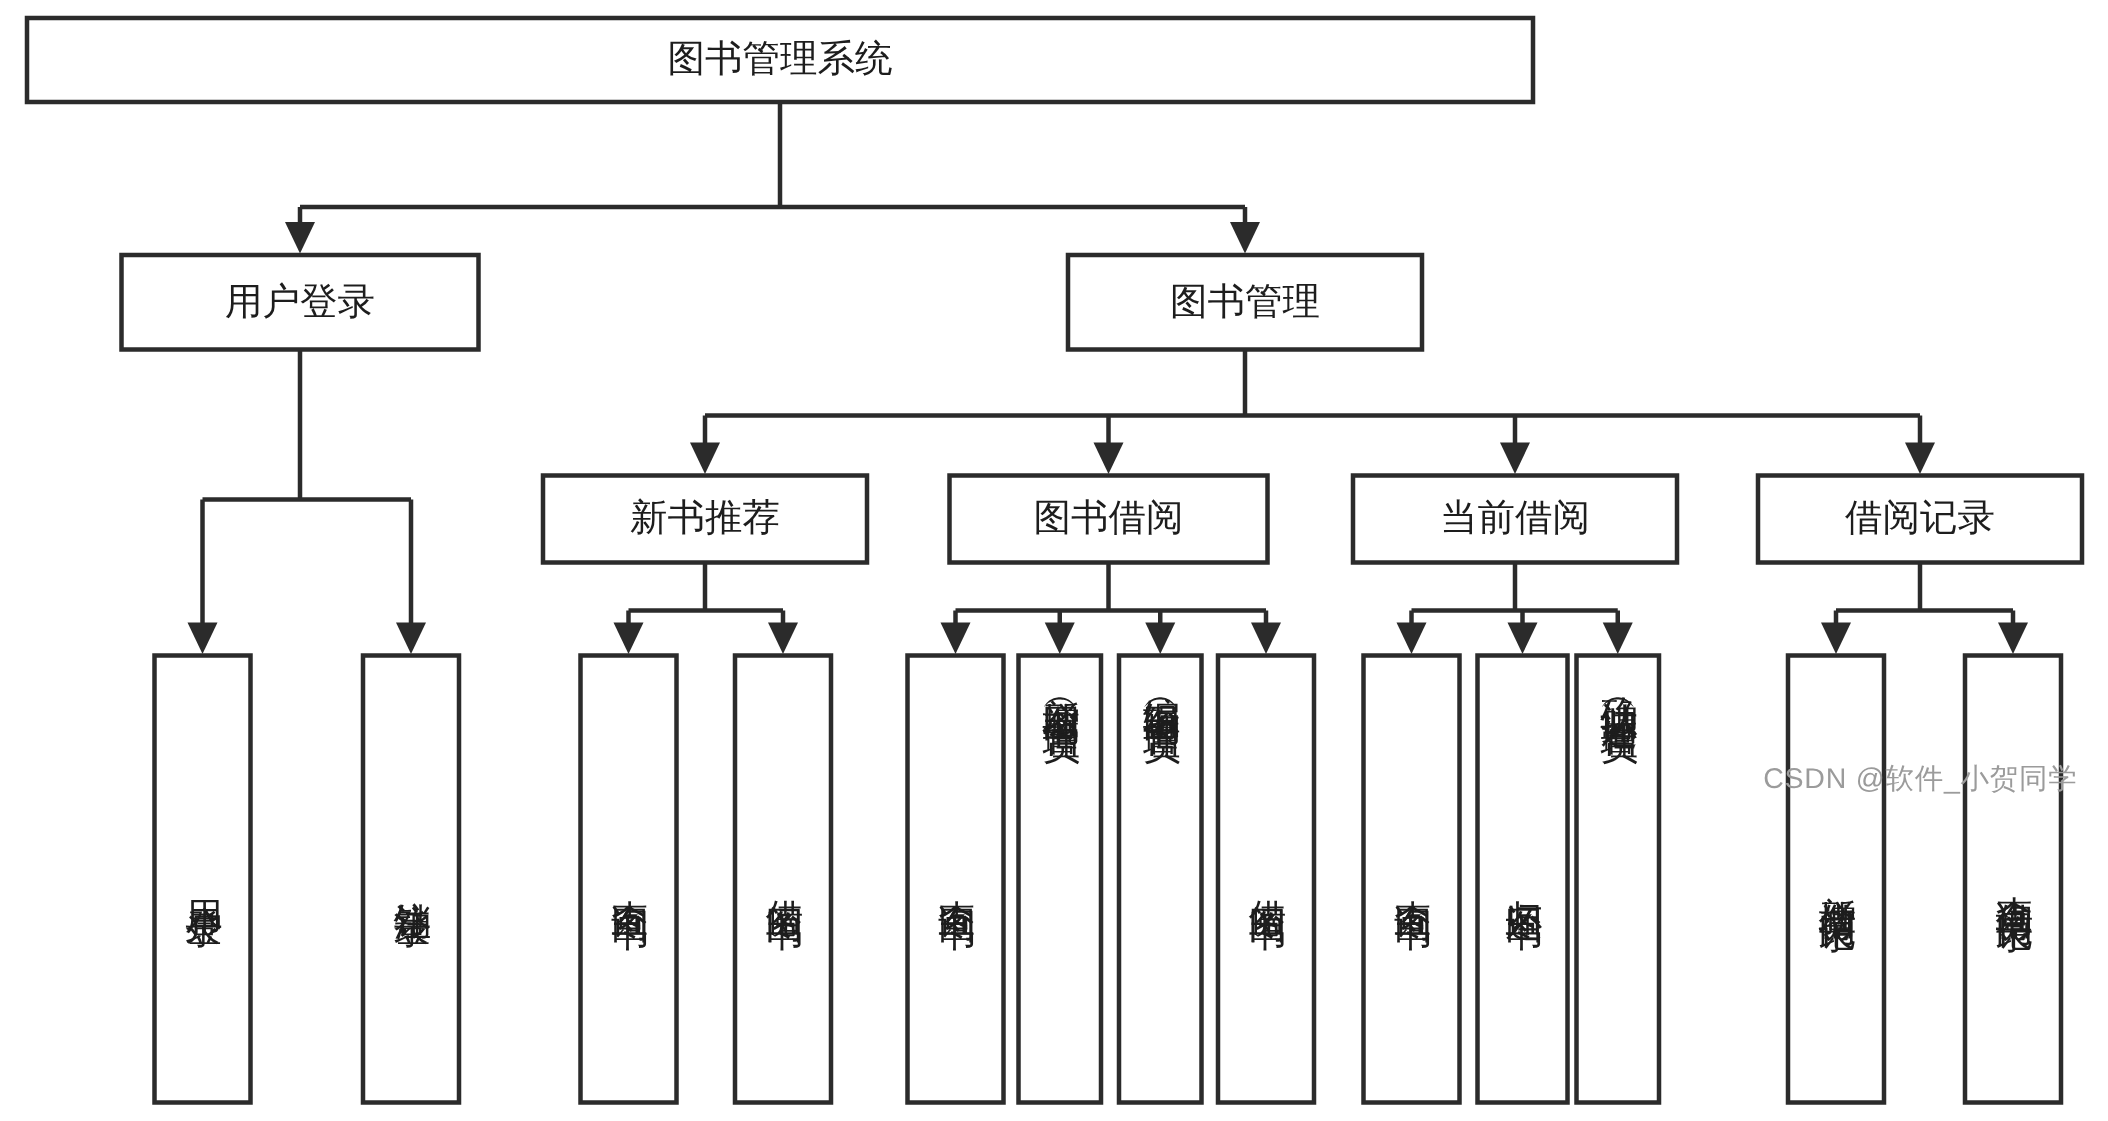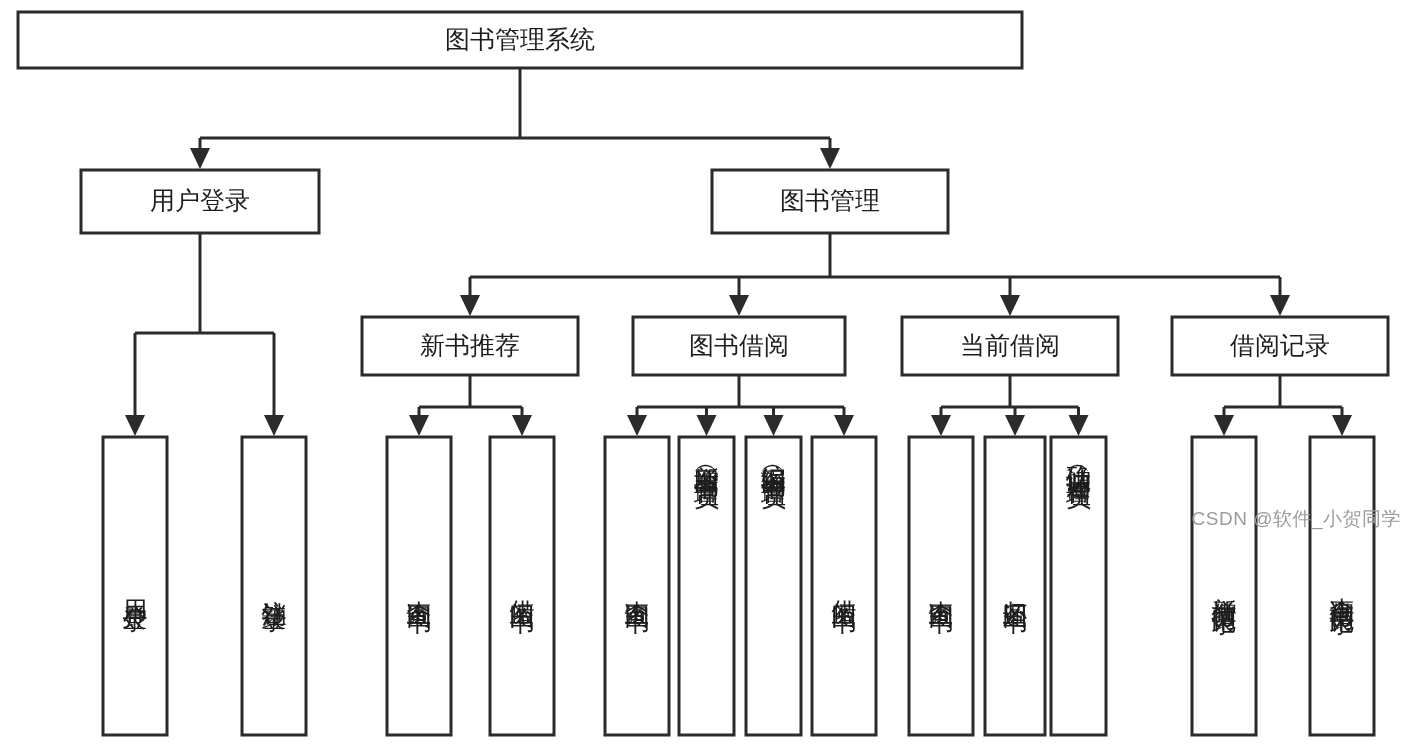--- a/index.html
+++ b/index.html
@@ -63,21 +63,21 @@
     line-height: 1.16;
     color: #1d1d1d;
     writing-mode: vertical-rl;
     text-orientation: upright;
     white-space: nowrap;
     letter-spacing: 3px;
     text-align: center;
   }
   .watermark {
     position: absolute;
-    right: 4px;
+    right: 20px;
     bottom: 4px;
     font-family: "Liberation Sans", "DejaVu Sans", sans-serif;
     font-size: 19px;
     color: #9b9b9b;
     letter-spacing: 0.5px;
     white-space: nowrap;
     user-select: none;
   }
 </style>
 </head>

